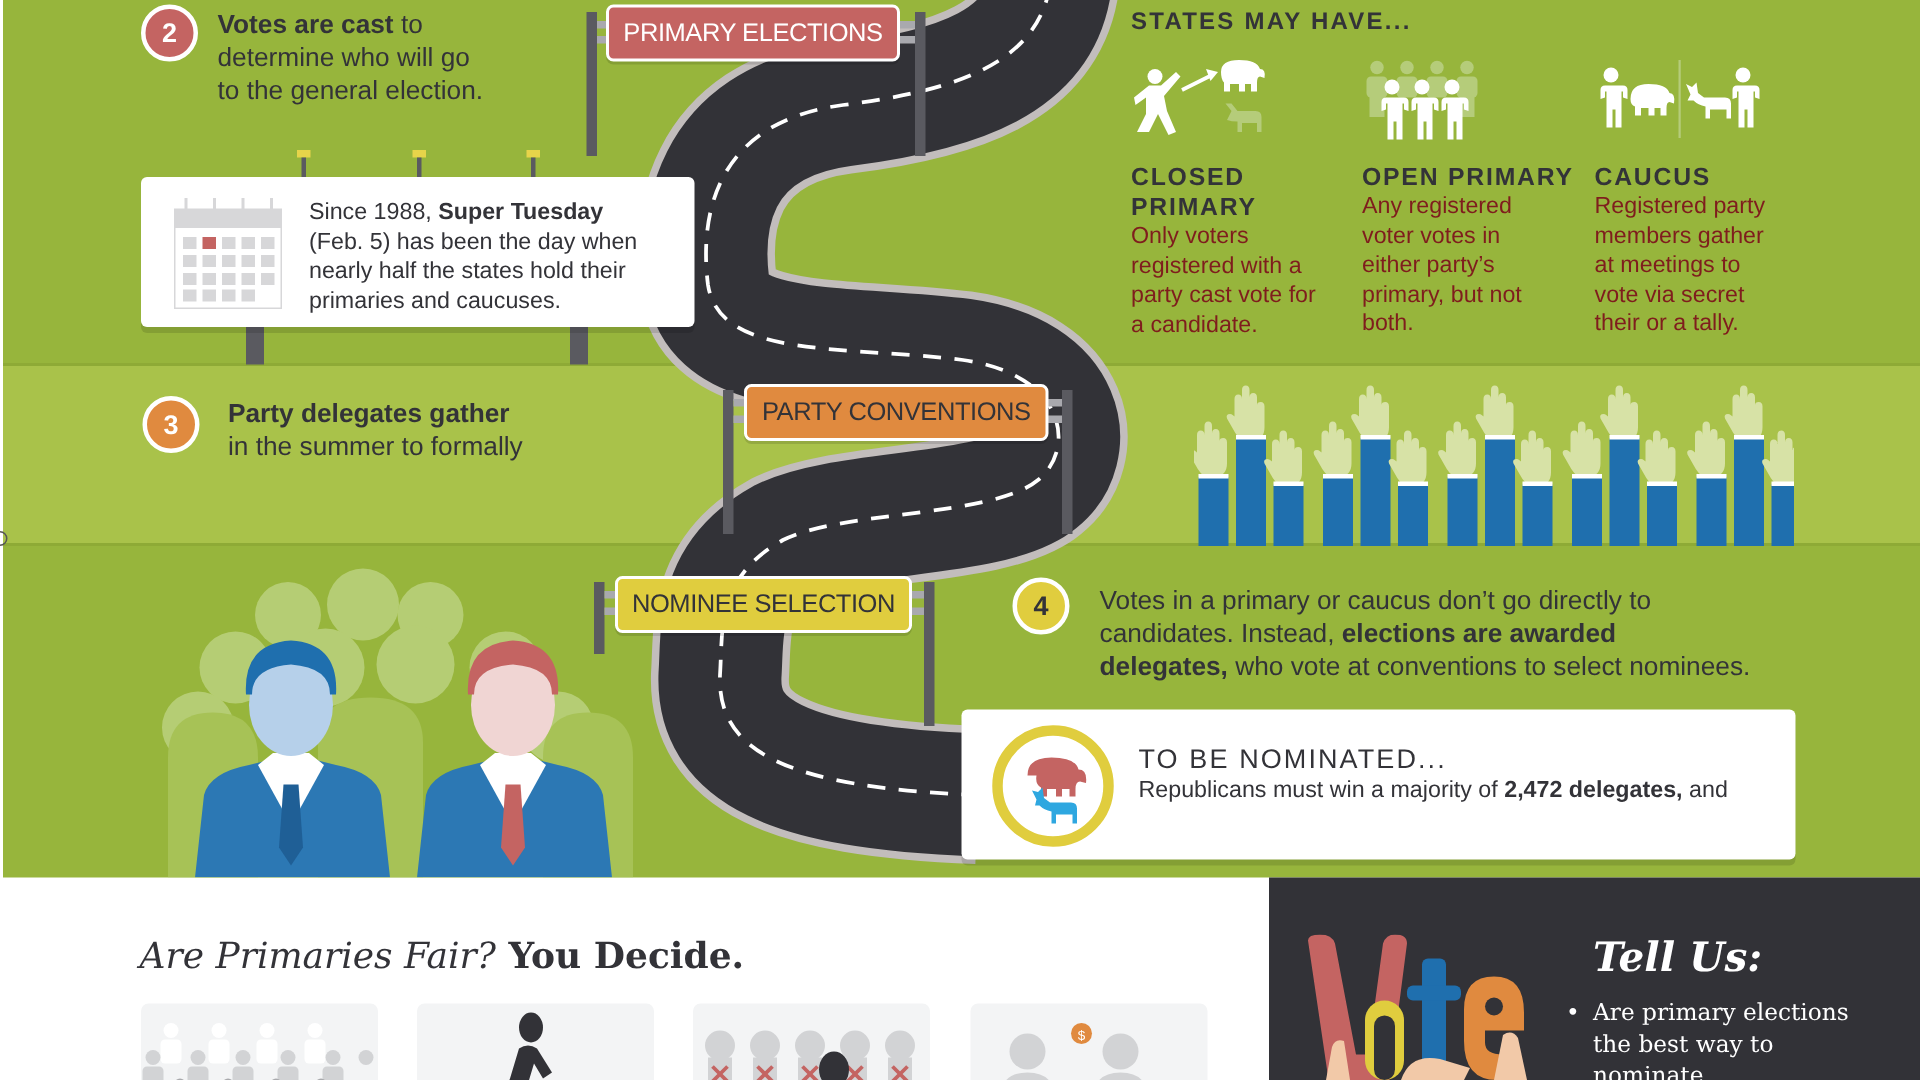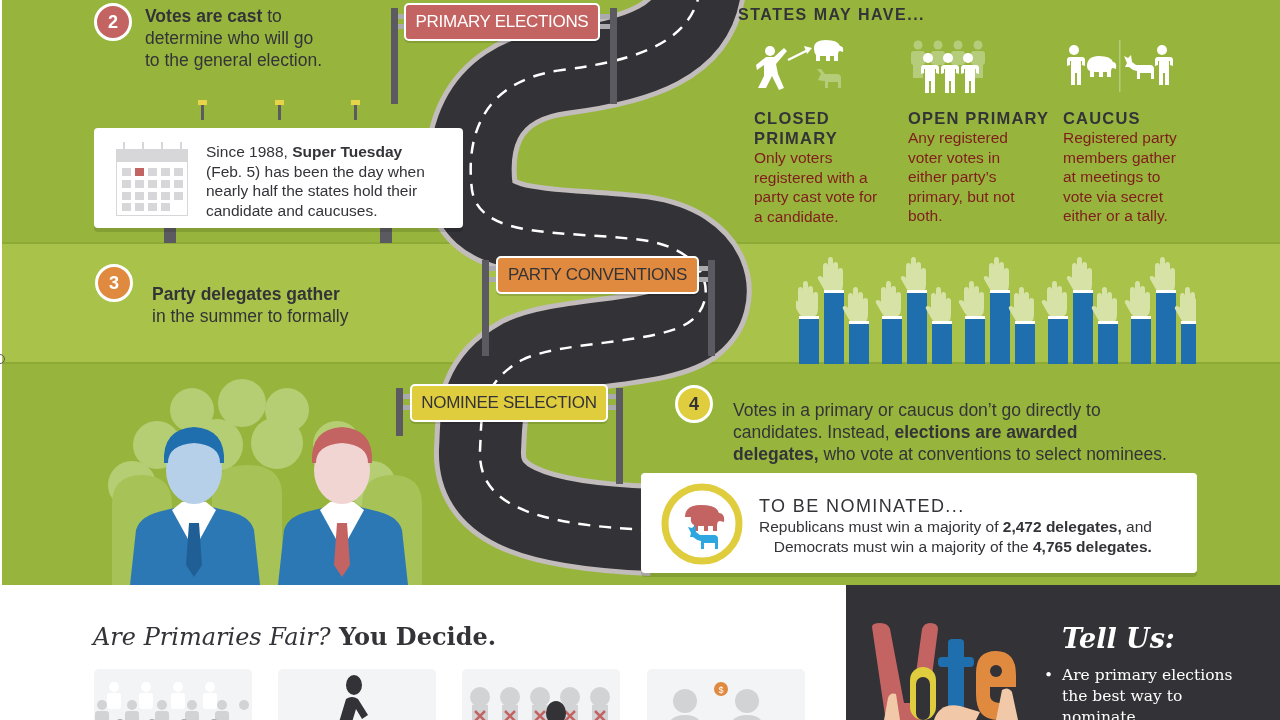--- a/index.html
+++ b/index.html
@@ -19,30 +19,30 @@
   .step-text b { font-weight: bold; }
 
   .sign { position: absolute; height: 38px; border: 2px solid #ffffff; border-radius: 5px;
           display: flex; align-items: center; justify-content: center; font-size: 17px; letter-spacing: -0.3px;
           box-shadow: 0 2px 0 rgba(0,0,0,0.12); }
   .post { position: absolute; width: 7px; background: #5a5a60; }
   .rail { position: absolute; height: 5px; background: #a9a9ae; }
 
   .info-card { position: absolute; background: #ffffff; border-radius: 4px; box-shadow: 0 4px 0 rgba(0,0,0,0.12); }
 
-  .states-title { position: absolute; left: 736px; top: 6px; font-size: 16px; letter-spacing: 1.5px; color: #333338; font-weight: bold; }
+  .states-title { position: absolute; left: 752px; top: 6px; font-size: 16px; letter-spacing: 1.5px; color: #333338; font-weight: bold; }
   .state-col { position: absolute; top: 38px; width: 150px; }
   .state-col .icon-wrap { height: 62px; }
   .state-col h4 { font-size: 16.5px; letter-spacing: 1.2px; font-weight: bold; line-height: 20px; margin-top: 8px; color: #333338; }
   .state-col p { font-size: 15.5px; line-height: 19.5px; color: #7f1d1d; }
 
   .hands { position: absolute; left: 794px; top: 256px; }
 
   .nominated-text h5 { font-size: 18px; letter-spacing: 1.4px; font-weight: normal; color: #333338; }
-  .nominated-text p { font-size: 15.5px; line-height: 20px; color: #333338; text-align: right; }
+  .nominated-text p { font-size: 15.5px; line-height: 20px; color: #333338; }
 
   .bottom-title { position: absolute; left: 93px; top: 622px; font-family: "DejaVu Serif", serif; font-size: 24px; color: #333338; }
   .bottom-title i { font-weight: normal; }
   .bottom-title b { font-weight: bold; }
 
   .tile { position: absolute; top: 669px; width: 158px; height: 60px; background: #f3f4f5; border-radius: 5px; overflow: hidden; }
 
   .dark-panel { position: absolute; left: 846px; top: 585px; width: 434px; height: 135px; background: #323237; }
   .tell-us { position: absolute; left: 216px; top: 38px; font-family: "DejaVu Serif", serif; font-style: italic; font-weight: bold; font-size: 27px; color: #ffffff; }
   .tell-list { position: absolute; left: 198px; top: 80px; width: 200px; font-family: "DejaVu Serif", serif; color: #ffffff; font-size: 15.5px; line-height: 21px; list-style: none; }
@@ -95,21 +95,21 @@
 
   <div class="step" style="left:92px;top:3px">
     <div class="step-num" style="background:#c46462">2</div>
     <div class="step-text" style="margin-left:13px;margin-top:2px">
       <div><b>Votes are cast</b><span> to</span></div>
       <div>determine who will go</div>
       <div>to the general election.</div>
     </div>
   </div>
 
-  <div class="info-card" style="left:92px;top:128px;width:369px;height:100px">
+  <div class="info-card" style="left:92px;top:118px;width:369px;height:100px">
     <svg style="position:absolute;left:22px;top:12px" width="72" height="76">
       <rect x="0" y="10" width="72" height="66" fill="#ffffff" stroke="#d7d7d9" stroke-width="2"></rect>
       <rect x="0" y="10" width="72" height="12" fill="#d7d7d9"></rect>
       <g fill="#ffffff" stroke="#d7d7d9" stroke-width="2">
         <path d="M8,2 v12"></path>
           <path d="M27,2 v12"></path>
           <path d="M46,2 v12"></path>
           <path d="M65,2 v12"></path>
       </g>
       <g fill="#d7d7d9">
@@ -131,21 +131,21 @@
         <rect x="6" y="63" width="9" height="8"></rect>
           <rect x="19" y="63" width="9" height="8"></rect>
           <rect x="32" y="63" width="9" height="8"></rect>
           <rect x="45" y="63" width="9" height="8"></rect>
       </g>
     </svg>
     <div style="position:absolute;left:112px;top:14px;font-size:15.5px;line-height:19.5px;color:#333338">
       <div><span>Since 1988, </span><b>Super Tuesday</b></div>
       <div>(Feb. 5) has been the day when</div>
       <div>nearly half the states hold their</div>
-      <div>candidate and caucuses.</div>
+      <div>primaries and caucuses.</div>
     </div>
   </div>
 
   <div class="states-title">STATES MAY HAVE...</div>
 
   <div class="state-col" style="left:752px">
     <div class="icon-wrap">
       <svg width="100" height="60">
         <circle cx="16" cy="13" r="5" fill="#ffffff"></circle>
         <path d="M12,19 L20,19 L30,10 L33,13 L22,26 L24,36 L30,50 L25,52 L18,38 L12,50 L4,50 L10,38 L10,27 L3,32 L2,27 Z" fill="#ffffff"></path>
@@ -215,27 +215,27 @@
         </g>
         <rect x="56" y="2" width="1.5" height="52" fill="#b5cc7a"></rect>
       </svg>
     </div>
     <h4>CAUCUS</h4>
     <p>
       <span style="display:block">Registered party</span>
       <span style="display:block">members gather</span>
       <span style="display:block">at meetings to</span>
       <span style="display:block">vote via secret</span>
-      <span style="display:block">either or a tally.</span>
+      <span style="display:block">their or a tally.</span>
     </p>
   </div>
 
   <div class="step" style="left:93px;top:264px">
     <div class="step-num" style="background:#e08a3f">3</div>
-    <div class="step-text" style="margin-left:19px;margin-top:19px">
+    <div class="step-text" style="margin-left:19px;margin-top:0">
       <div><b>Party delegates gather</b></div>
       <div>in the summer to formally</div>
     </div>
   </div>
 
   <svg class="hands" width="400" height="110">
     <defs>
       <g id="hand">
         <path d="M2,22 l0,-14 q0,-3 2.5,-3 q2.5,0 2.5,3 l0,-6 q0,-3 2.5,-3 q2.5,0 2.5,3 l0,5 q0,-3 2.5,-3 q2.5,0 2.5,3 l0,5 q0,-2 2.5,-2 q2.5,0 2.5,3 l0,14 q0,8 -8,9 l-6,0 q-4,-2 -7,-8 l-4,-7 q-1,-3 2,-3 q2,0 4,3 Z" fill="#d7e2a6"></path>
       </g>
@@ -324,37 +324,36 @@
 
     <path d="M186,210 l6,-55 q4,-15 30,-20 l20,-5 l18,0 l20,5 q26,5 30,20 l6,55 Z" fill="#2c78b4"></path>
     <path d="M228,135 l22,40 l22,-40 l-10,-8 l-24,0 Z" fill="#ffffff"></path>
     <path d="M245,148 l10,0 l3,42 l-8,12 l-8,-12 Z" fill="#c46462"></path>
     <ellipse cx="250" cy="95" rx="28" ry="34" fill="#f0d5d3"></ellipse>
     <path d="M220,88 q-2,-34 30,-36 q32,2 30,36 l-4,0 q0,-18 -26,-20 q-26,2 -26,20 Z" fill="#c46462"></path>
   </svg>
 
   <div class="step" style="left:673px;top:385px">
     <div class="step-num" style="background:#e0cd3e;color:#333338">4</div>
-    <div class="step-text" style="margin-left:20px;margin-top:14px">
+    <div class="step-text" style="margin-left:20px;margin-top:4px">
       <div>Votes in a primary or caucus don’t go directly to</div>
       <div><span>candidates. Instead, </span><b>elections are awarded</b></div>
       <div><b>delegates,</b><span> who vote at conventions to select nominees.</span></div>
     </div>
   </div>
 
   <div class="info-card" style="left:639px;top:473px;width:556px;height:100px">
     <svg style="position:absolute;left:20px;top:10px" width="82" height="82">
       <circle cx="41" cy="41" r="37" fill="#ffffff" stroke="#e0cd3e" stroke-width="7"></circle>
       <path d="M24,34 q0,-12 16,-12 q16,0 18,8 q6,0 5,9 l-4,-1 q-3,0 -3,5 l0,5 l-4,0 l0,-5 l-5,0 l0,5 l-4,0 l0,-5 l-6,0 l0,5 l-4,0 l0,-6 q-4,-2 -3,-8 Z" fill="#c46462"></path>
       <path d="M30,50 l-3,-6 l4,1 l3,-3 l1,7 l4,3 l14,0 q4,0 4,4 l0,10 l-3,0 l0,-6 l-11,0 l0,6 l-3,0 l0,-8 q-5,-1 -8,-4 l-3,0 Z" fill="#2ea7e0"></path>
     </svg>
     <div class="nominated-text" style="position:absolute;left:118px;top:23px">
       <h5>TO BE NOMINATED...</h5>
       <p><span>Republicans must win a majority of </span><b>2,472 delegates,</b><span> and</span></p>
-      <p><span>Democrats must win a majority of the </span><b>4,765 delegates.</b></p>
     </div>
   </div>
 </div>
 
 <div style="position:absolute;left:-5px;top:354px;width:10px;height:10px;border:1.5px solid #555;border-radius:50%"></div>
 
 <div class="bottom-title">
   <i>Are Primaries Fair?</i><b> You Decide.</b>
 </div>
 

